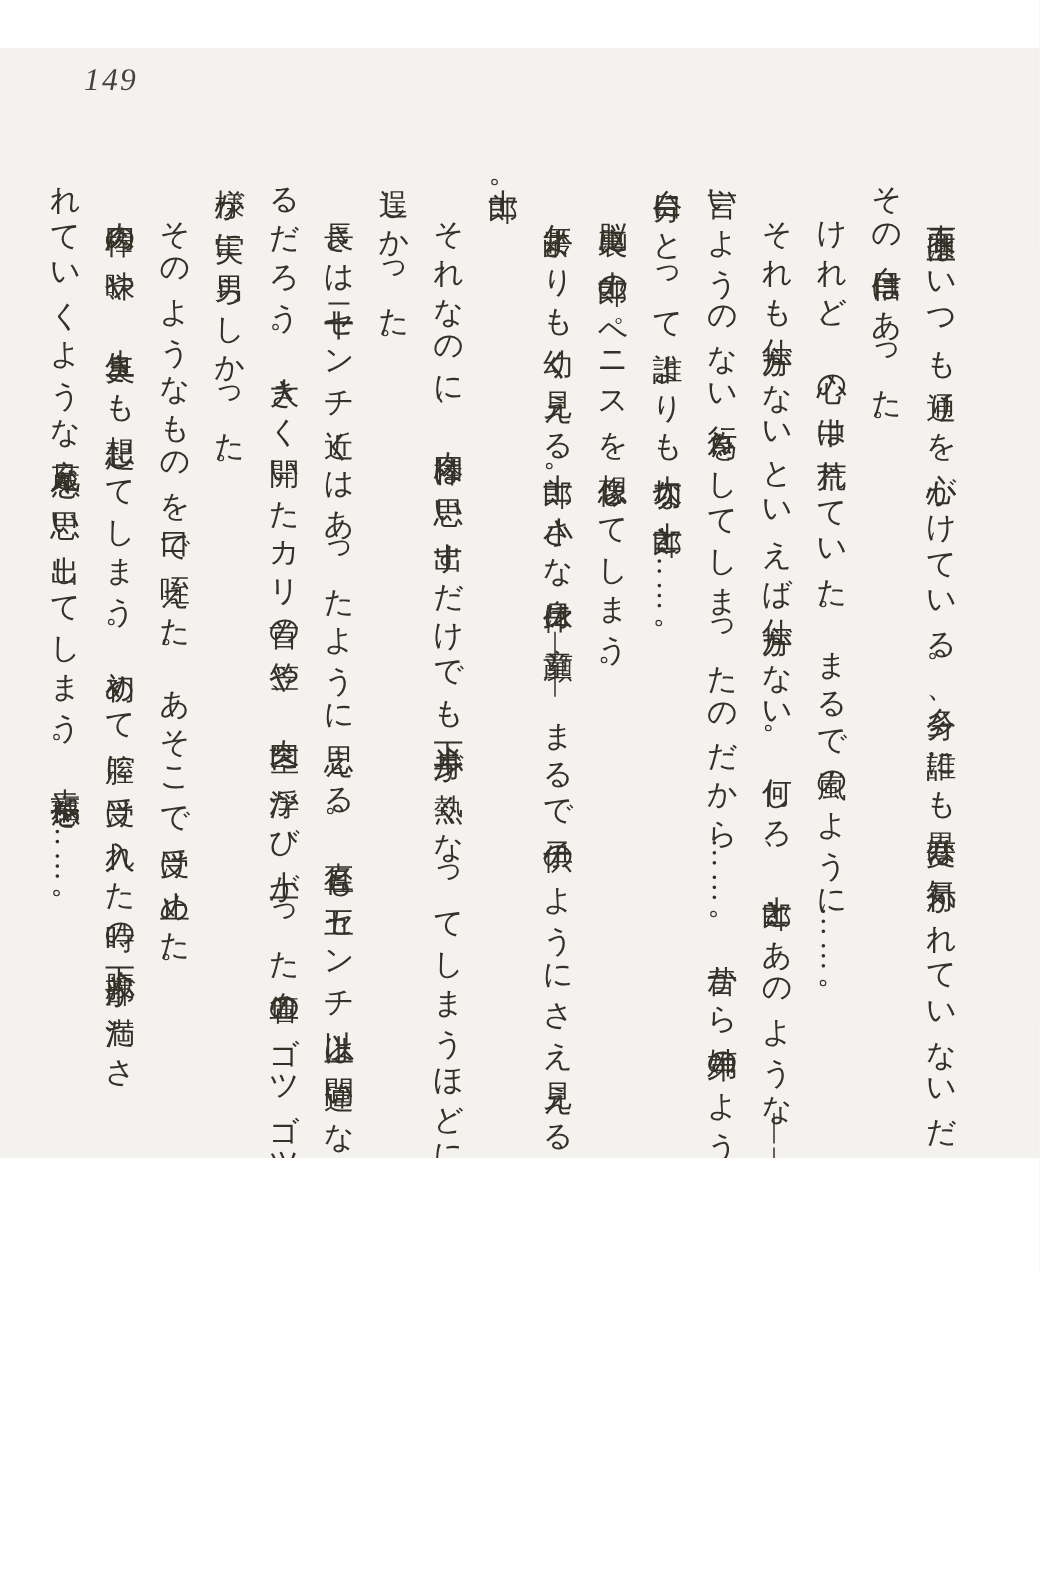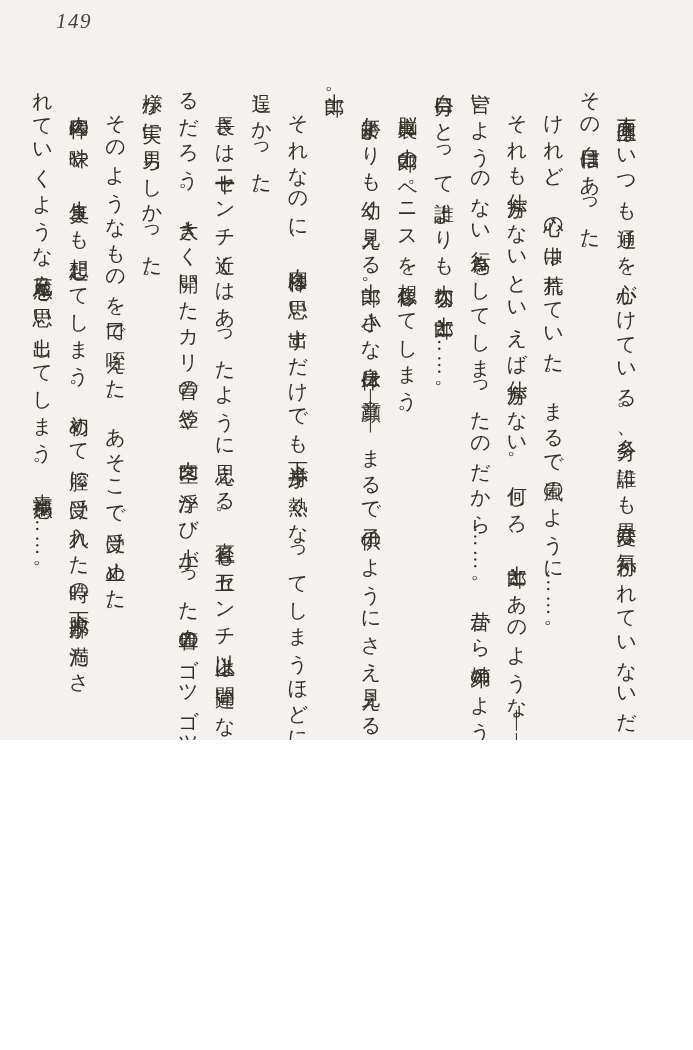--- a/index.html
+++ b/index.html
@@ -6,20 +6,21 @@
     margin: 0;
     padding: 0;
   }
   .book-page {
     position: relative;
     width: 693px;
     height: 740px;
     overflow: hidden;
     background: #f3f2ee;
     font-family: "Liberation Serif", "DejaVu Serif", serif;
+    margin-top: 32px;
   }
   .page-number {
     position: absolute;
     top: 9px;
     left: 56px;
     font-style: italic;
     font-size: 21px;
     letter-spacing: 1.5px;
     color: #45423e;
   }

